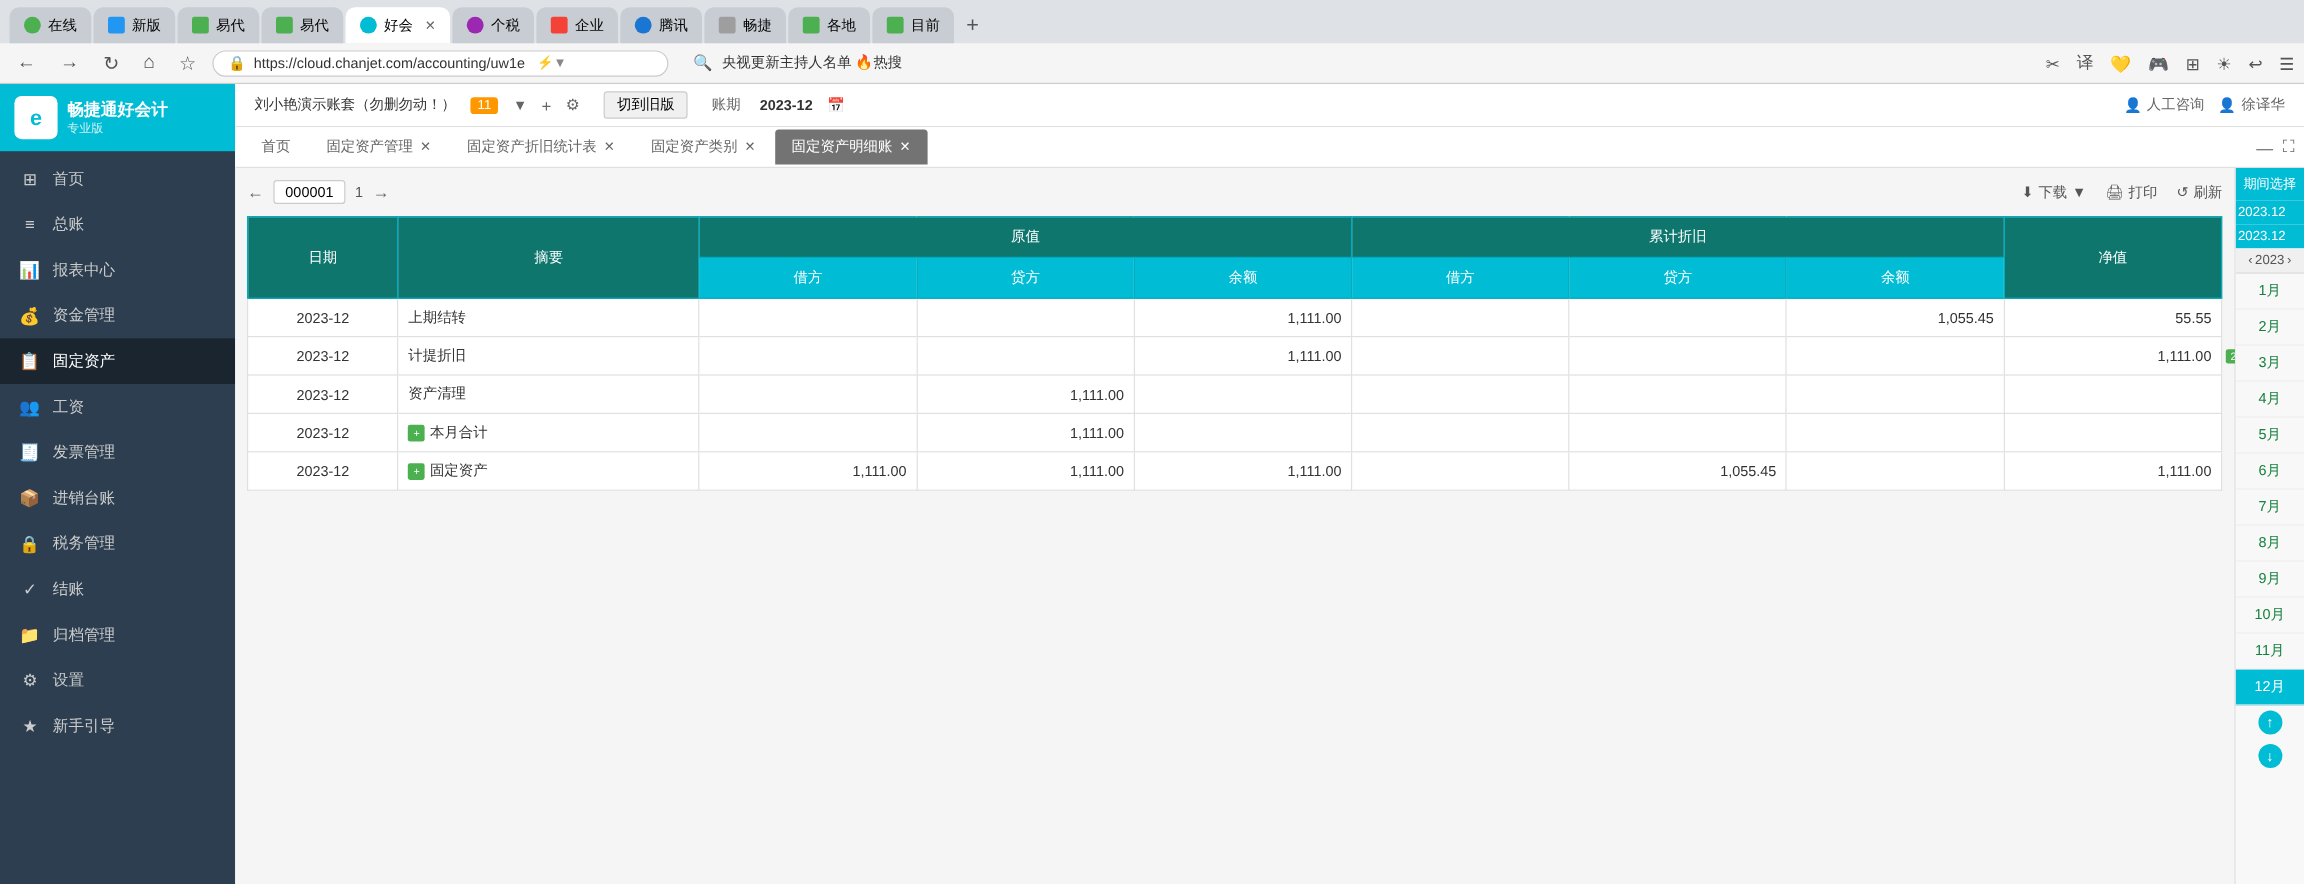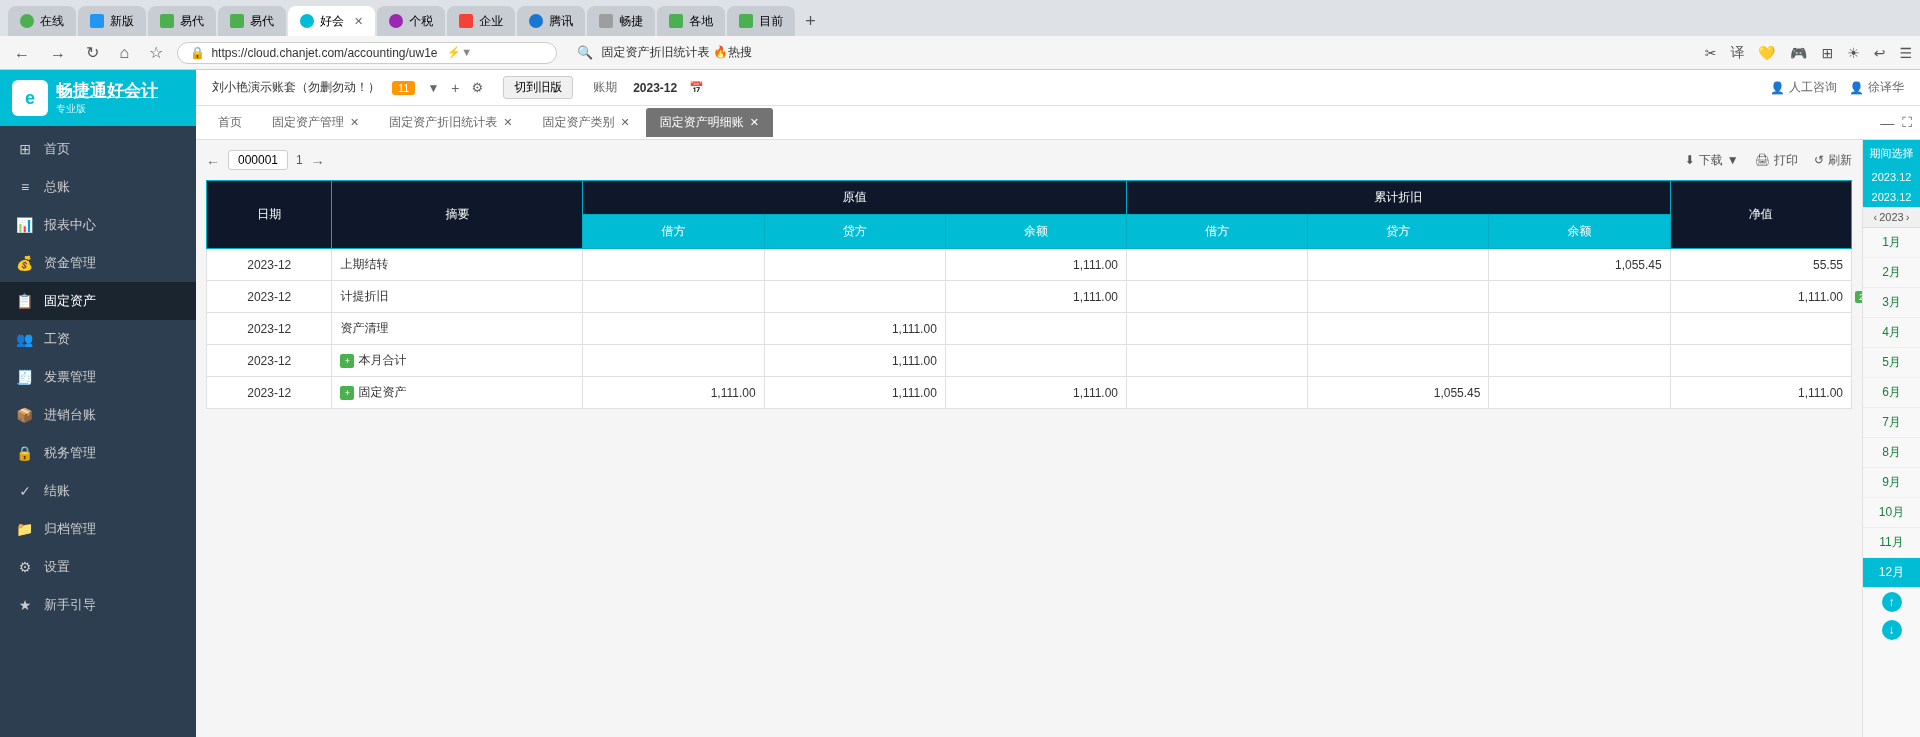--- a/index.html
+++ b/index.html
@@ -19,21 +19,21 @@
     .search-area { flex: 1; display: flex; align-items: center; gap: 8px; padding: 0 12px; }
     .toolbar-icons { display: flex; align-items: center; gap: 14px; color: #555; font-size: 14px; }
 
     
     .app-container { display: flex; height: calc(737px - 70px); }
 
     
     .sidebar { width: 196px; background: #2c3e50; color: #fff; display: flex; flex-direction: column; flex-shrink: 0; }
     .sidebar-header { background: #00bcd4; padding: 10px 12px; display: flex; align-items: center; gap: 8px; }
     .sidebar-logo { width: 36px; height: 36px; background: #fff; border-radius: 6px; display: flex; align-items: center; justify-content: center; }
-    .sidebar-title { font-size: 17px; font-weight: bold; color: #fff; line-height: 1.3; text-decoration: underline; }
+    .sidebar-title { font-size: 14px; font-weight: bold; color: #fff; line-height: 1.3; }
     .sidebar-subtitle { font-size: 10px; color: rgba(255,255,255,0.8); }
     .sidebar-menu { flex: 1; overflow-y: auto; padding: 4px 0; }
     .sidebar-item { display: flex; align-items: center; padding: 10px 16px; cursor: pointer; gap: 10px; color: #ccc; font-size: 13px; }
     .sidebar-item.active { background: #1a252f; color: #fff; }
     .sidebar-item .menu-icon { width: 18px; height: 18px; display: flex; align-items: center; justify-content: center; font-size: 14px; }
 
     
     .main-content { flex: 1; display: flex; flex-direction: column; background: #f5f5f5; overflow: hidden; }
 
     
@@ -62,29 +62,29 @@
     .page-input { width: 60px; border: 1px solid #ccc; border-radius: 3px; padding: 2px 6px; text-align: center; font-size: 12px; }
     .action-btns { display: flex; align-items: center; gap: 16px; color: #555; font-size: 12px; }
     .action-btn { display: flex; align-items: center; gap: 4px; cursor: pointer; color: #555; }
 
     
     .ledger-table { width: 100%; border-collapse: collapse; background: #fff; }
     .ledger-table th { background: #00bcd4; color: #fff; padding: 8px 6px; text-align: center; font-size: 12px; font-weight: normal; border: 1px solid #00acc1; }
     .ledger-table td { padding: 7px 8px; text-align: right; font-size: 12px; border: 1px solid #e0e0e0; color: #333; }
     .ledger-table td.text-left { text-align: left; }
     .ledger-table td.text-center { text-align: center; }
-    .ledger-table .group-header th { background: #0f172a; }
+    .ledger-table .group-header th { background: #0f766e; }
     .ledger-table .sub-header th { background: #00bcd4; }
     .row-label { display: flex; align-items: center; gap: 4px; }
     .row-icon { width: 14px; height: 14px; background: #4caf50; color: #fff; font-size: 9px; display: inline-flex; align-items: center; justify-content: center; border-radius: 2px; }
 
     
     .period-panel { width: 58px; background: #f8f8f8; border-left: 1px solid #e0e0e0; display: flex; flex-direction: column; overflow-y: auto; }
     .period-header { background: #00bcd4; color: #fff; text-align: center; padding: 6px 4px; font-size: 11px; writing-mode: horizontal-tb; }
-    .period-selected { color: #fff; font-size: 11px; text-align: center; padding: 4px 2px; background: #00bcd4; }
+    .period-selected { color: #fff; font-size: 11px; text-align: left; padding: 4px 2px; background: #00bcd4; }
     .period-item { padding: 6px 4px; text-align: center; font-size: 12px; color: #15803d; cursor: pointer; border-bottom: 1px solid #eee; }
     .period-item.active { background: #00bcd4; color: #fff; }
     .period-year { background: #f0f0f0; color: #555; font-size: 11px; text-align: center; padding: 4px 2px; border-bottom: 1px solid #ddd; display: flex; align-items: center; justify-content: center; gap: 2px; }
 
     
     .scroll-btn { width: 20px; height: 20px; background: #00bcd4; border-radius: 50%; display: flex; align-items: center; justify-content: center; color: #fff; font-size: 12px; cursor: pointer; margin: 4px auto; }
   </style>
 </head>
 <body>
 
@@ -143,21 +143,21 @@
     <span class="nav-btn">↻</span>
     <span class="nav-btn">⌂</span>
     <span class="nav-btn">☆</span>
     <div class="address-bar">
       <span class="lock">🔒</span>
       <span>https://cloud.chanjet.com/accounting/uw1e</span>
       <span style="margin-left:4px;color:#888;font-size:11px;">⚡▼</span>
     </div>
     <div class="search-area">
       <span style="color:#666;font-size:13px;">🔍</span>
-      <span style="color:#333;font-size:12px;">固定资产折旧统计表 🔥热搜</span>
+      <span style="color:#333;font-size:12px;">央视更新主持人名单 🔥热搜</span>
     </div>
     <div class="toolbar-icons">
       <span style="cursor:pointer;">✂</span>
       <span style="cursor:pointer;">译</span>
       <span style="cursor:pointer;">💛</span>
       <span style="cursor:pointer;">🎮</span>
       <span style="cursor:pointer;">⊞</span>
       <span style="cursor:pointer;">☀</span>
       <span style="cursor:pointer;">↩</span>
       <span style="cursor:pointer;">☰</span>

